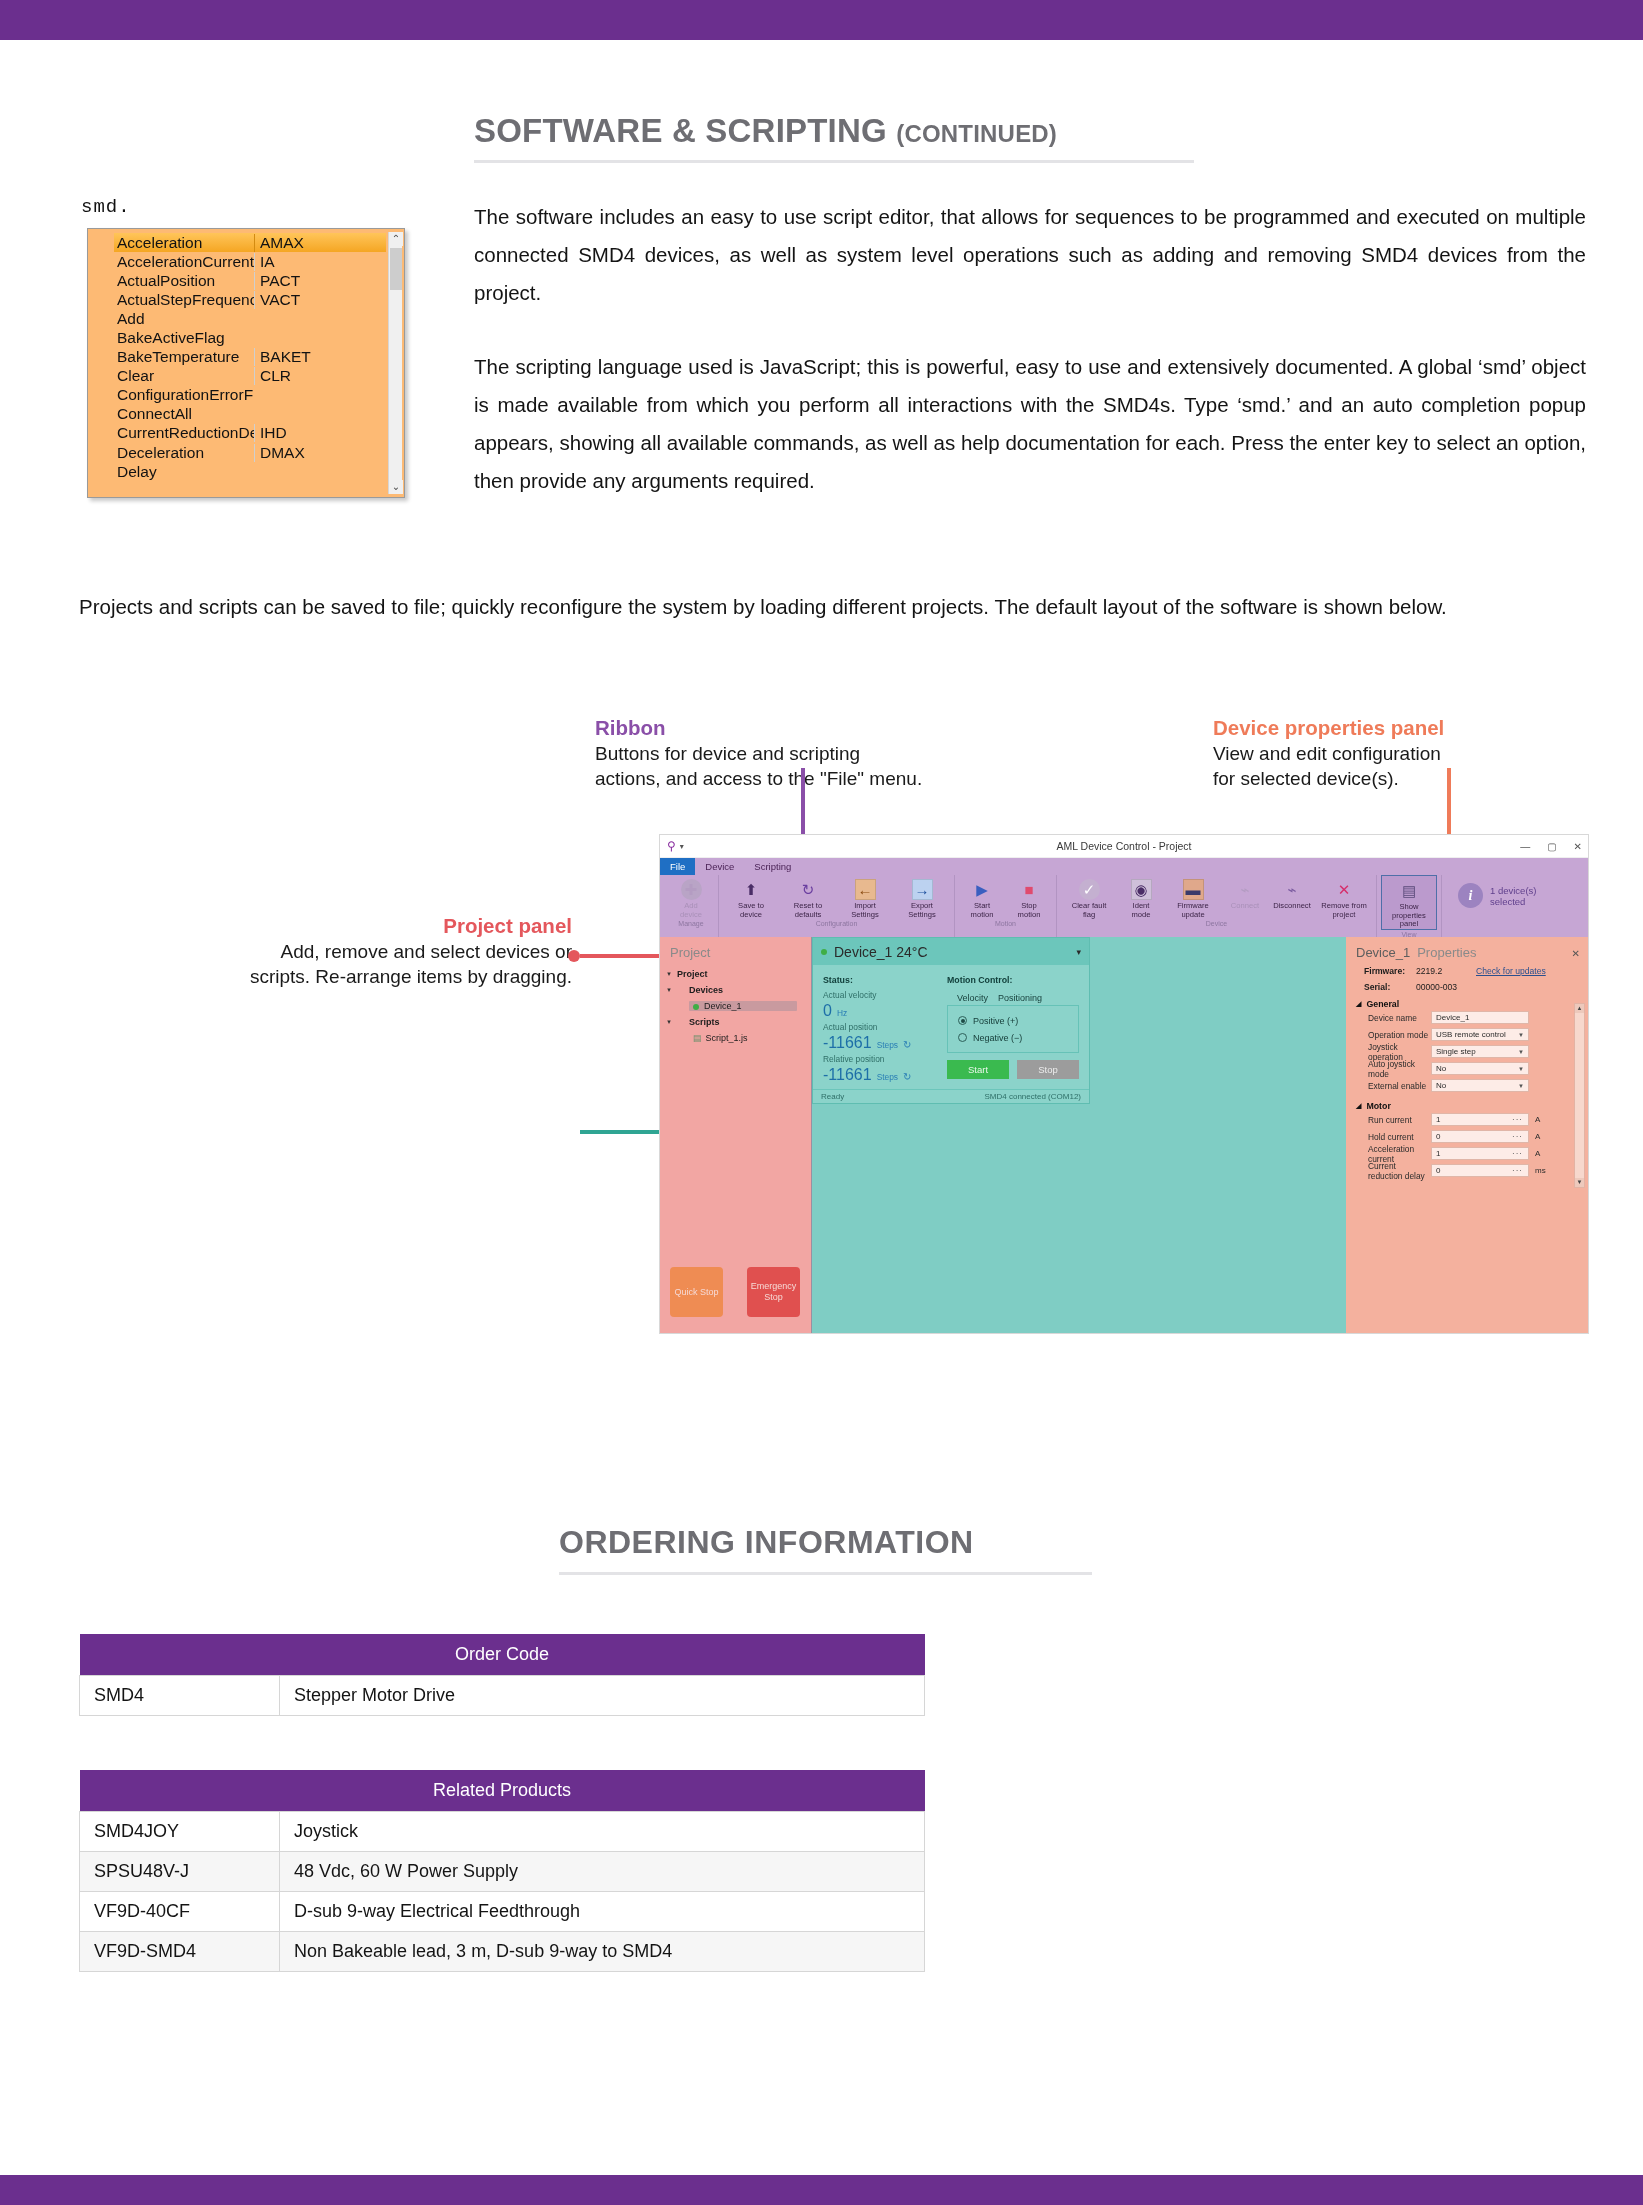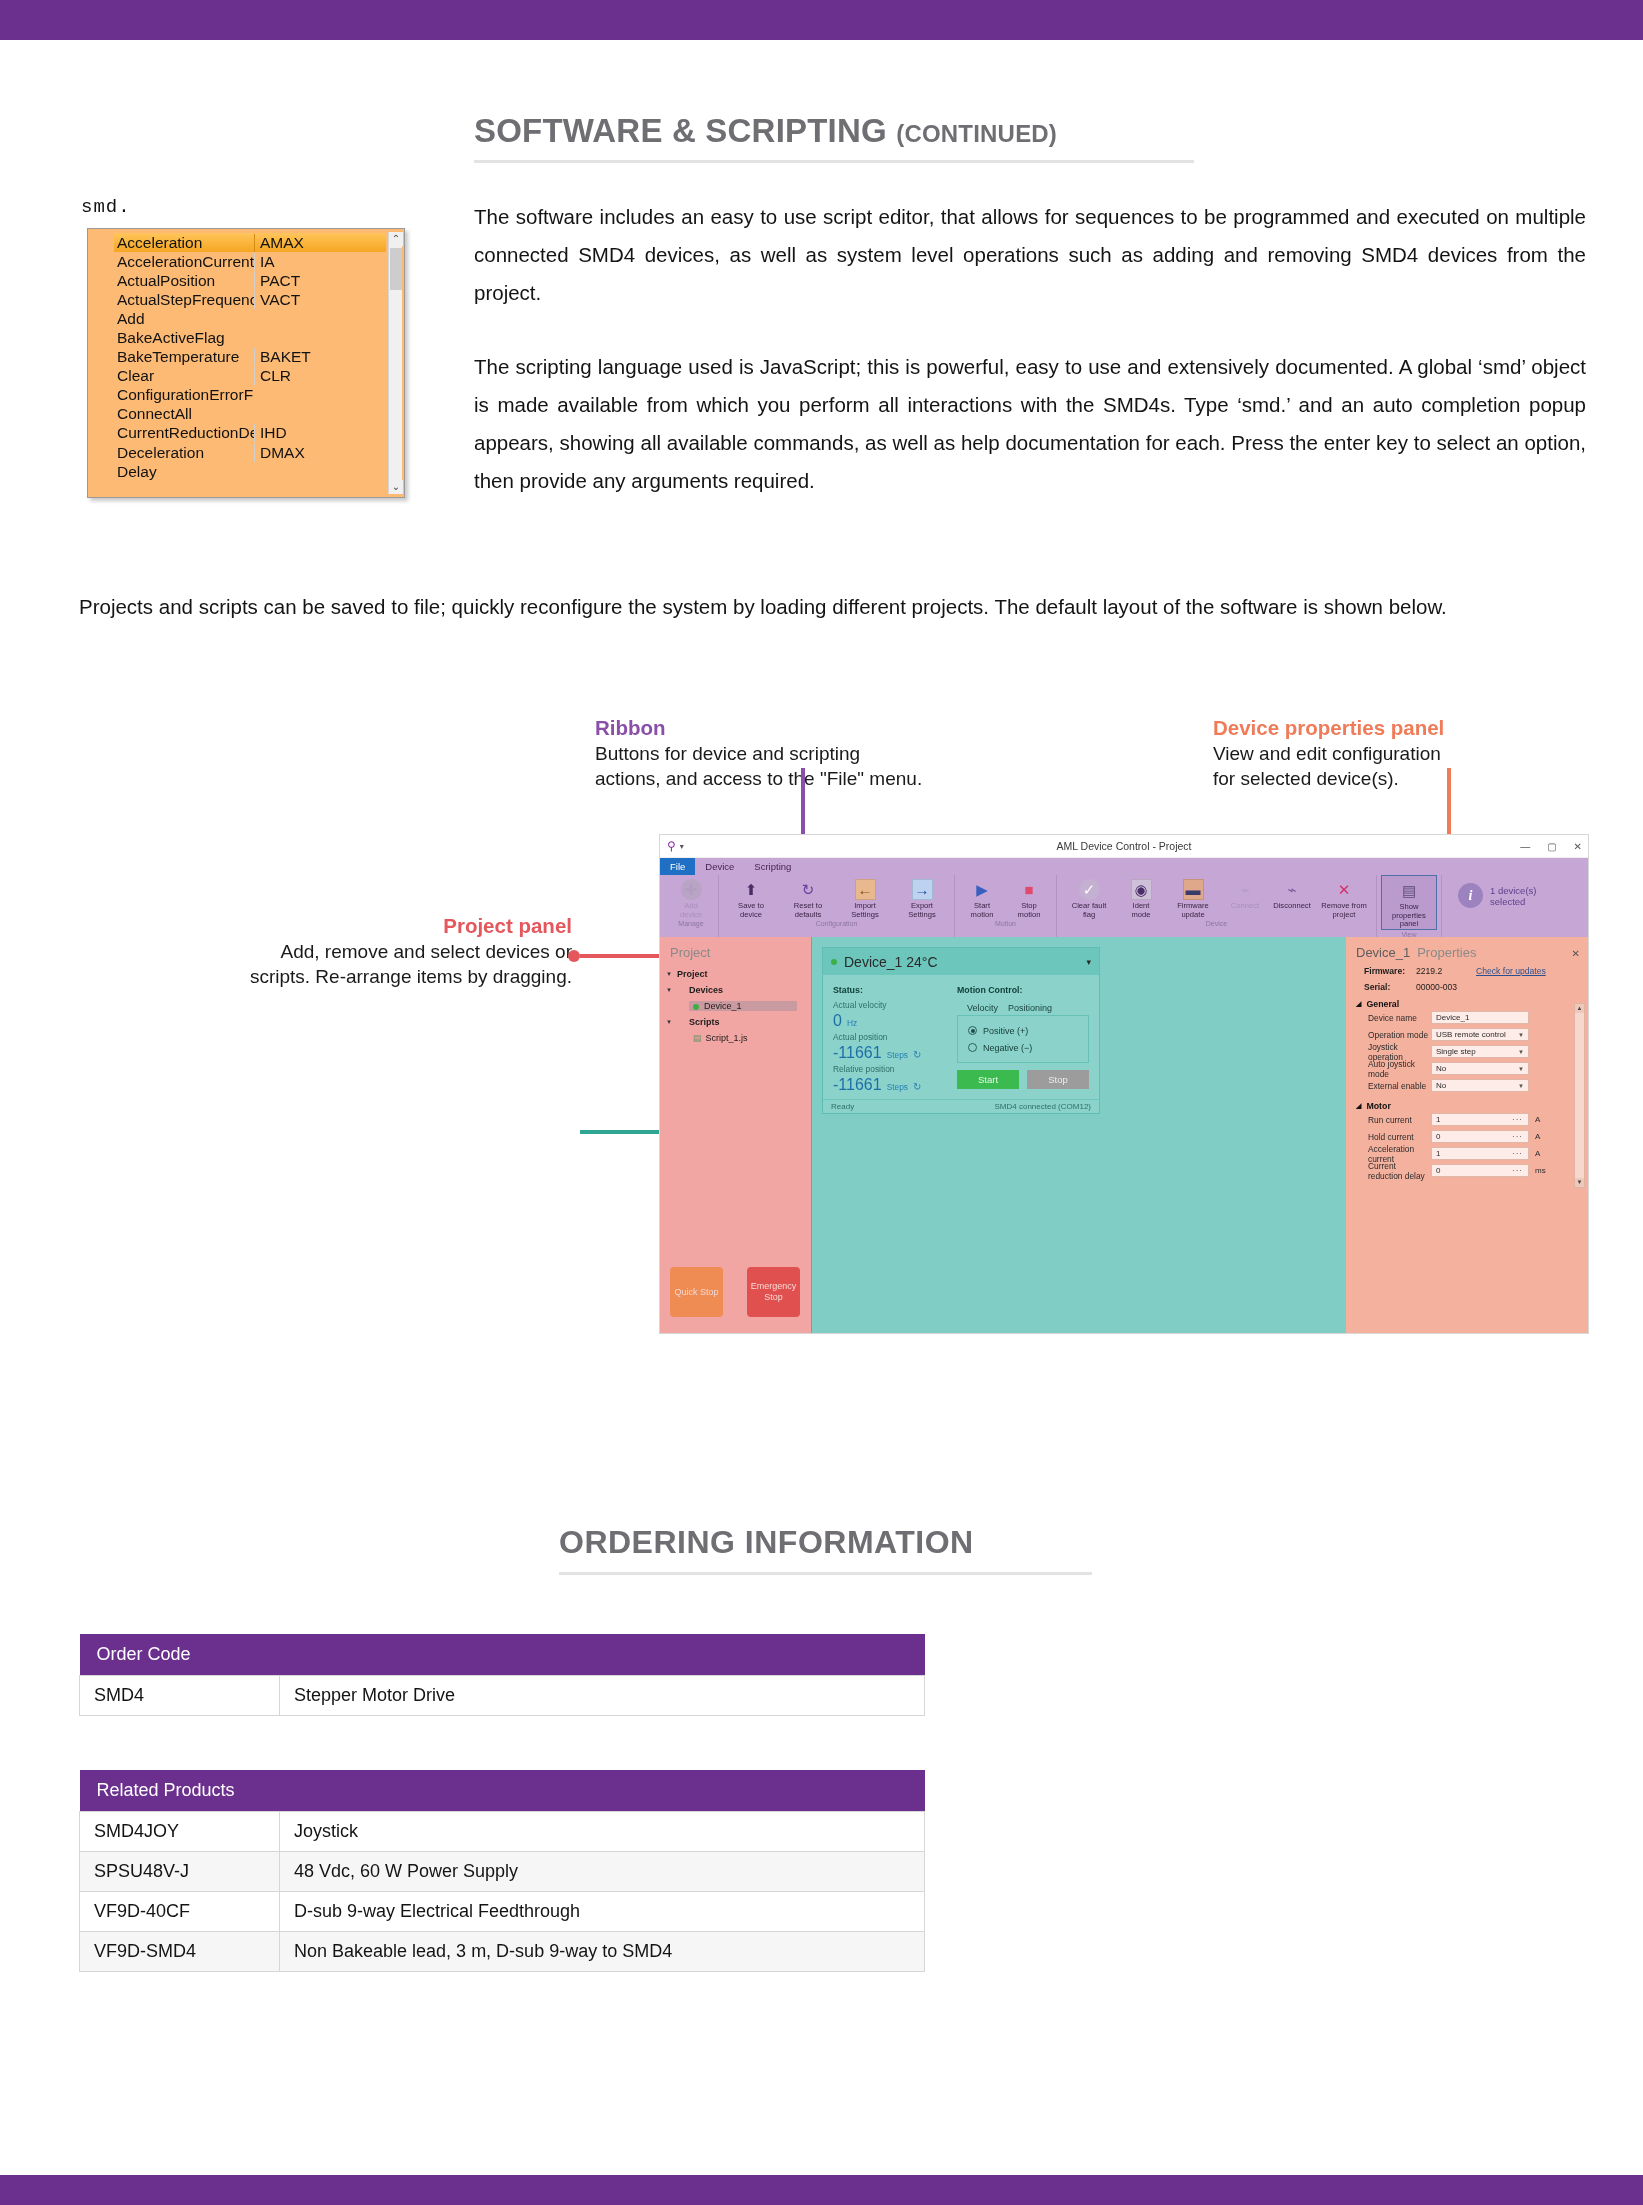--- a/index.html
+++ b/index.html
@@ -221,21 +221,21 @@
   .stop-row { position:absolute; left:10px; bottom:16px; display:flex; gap:24px; }
   .btn-qstop, .btn-estop {
     width:53px; height:50px; border-radius:4px;
     color:#f6d9d6; font-size:9px; display:flex; align-items:center;
     justify-content:center; text-align:center; line-height:11px;
   }
   .btn-qstop { background:#ef8c53; }
   .btn-estop { background:#e0504f; }
 
   .panel-work {
-    flex:1; background:#7fcdc4; position:relative; padding:10px;
+    flex:1; background:#7fcdc4; position:relative; 
   }
   .dev-card {
     width:278px; background:#8bd3ca;
     border:1px solid #5fbdb1;
   }
   .dev-card-head {
     height:27px; background:#6cc6bb; display:flex; align-items:center;
     padding:0 8px; gap:7px; font-size:14px; color:#2a2a2a;
   }
   .dev-card-head .caret { margin-left:auto; font-size:9px; color:#2a2a2a; }
@@ -313,21 +313,21 @@
   .pr-scroll .pa.up { top:0; } .pr-scroll .pa.down { bottom:0; }
 
   
   .otable {
     position:absolute; border-collapse:collapse; font-size:18px;
   }
   #tbl-order { left:79px; top:1634px; width:846px; }
   #tbl-related { left:79px; top:1770px; width:846px; }
   .otable th {
     background:#6b2f8e; color:#fff; font-weight:normal;
-    text-align:left; padding:10px 17px; font-size:18px;
+    text-align:center; padding:10px 17px; font-size:18px;
   }
   .otable td {
     border:1px solid #d6d6d6; padding:9px 14px; color:#141414;
   }
   .otable td.code { width:200px; }
   .otable tr.alt td { background:#f6f6f6; }
 </style>
 </head>
 <body>
 

